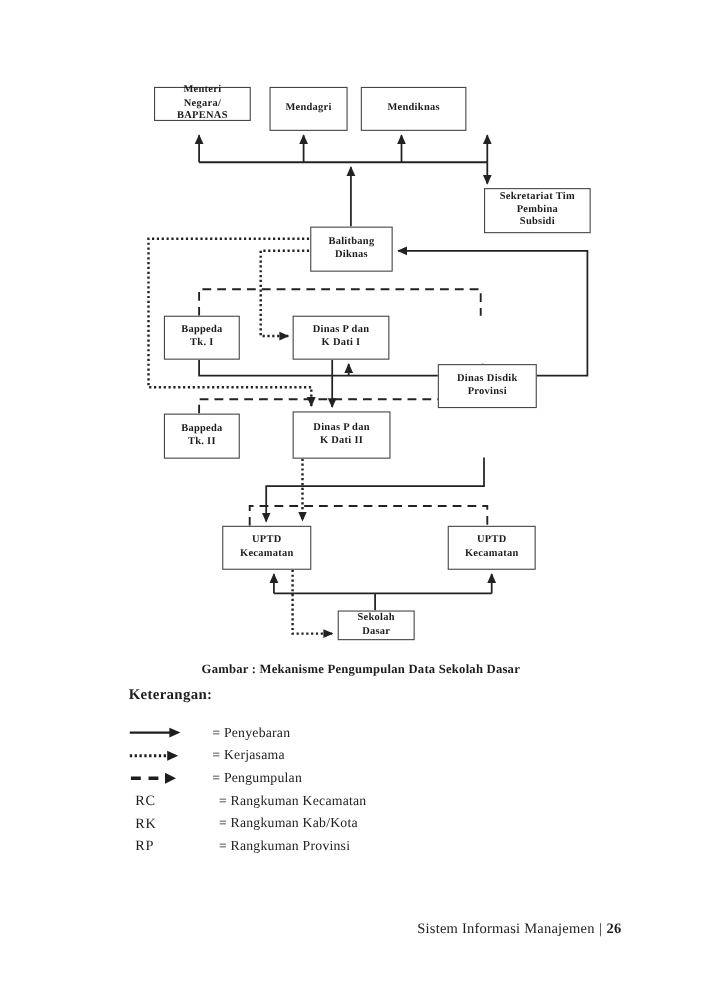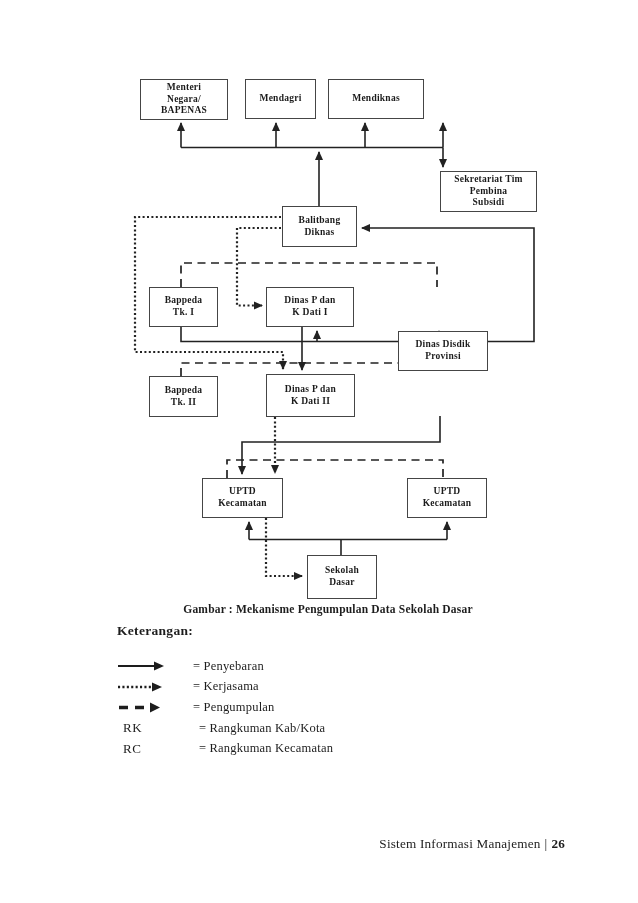--- a/index.html
+++ b/index.html
@@ -113,21 +113,21 @@
       <polyline class="d1" points="281,217 135,217 135,352 283,352 283,369" marker-end="url(#ah)"></polyline>
       <polyline class="d1" points="281,228 237,228 237,305.5 262,305.5" marker-end="url(#ah)"></polyline>
       <line class="d1" x1="275" y1="417" x2="275" y2="473" marker-end="url(#ah)"></line>
       <polyline class="d1" points="266,518 266,576 302,576" marker-end="url(#ah)"></polyline>
 
       <polyline class="d2" points="181,287 181,263 437,263 437,287"></polyline>
       <polyline class="d2" points="181,376 181,363 439,363 439,375"></polyline>
       <polyline class="d2" points="227,478 227,460 443,460 443,478"></polyline>
     </svg>
 
-    <div class="node" style="left:140px; top:79px;  width:88px; height:41px;">Menteri
+    <div class="node" style="left:140px; top:79px;  width:88px; height:31px;">Menteri
 Negara/
 BAPENAS</div>
     <div class="node" style="left:245px; top:79px;  width:71px; height:40px;">Mendagri</div>
     <div class="node" style="left:328px; top:79px;  width:96px; height:40px;">Mendiknas</div>
     <div class="node" style="left:398px; top:171px; width:97px; height:41px;margin-left:42px;">Sekretariat Tim
 Pembina
 Subsidi</div>
     <div class="node" style="left:282px; top:206px; width:75px; height:41px;">Balitbang
 Diknas</div>
     <div class="node" style="left:149px; top:287px; width:69px; height:40px;">Bappeda
@@ -137,21 +137,21 @@
     <div class="node" style="left:398px; top:287px; width:90px; height:40px;margin-top:44px;">Dinas Disdik
 Provinsi</div>
     <div class="node" style="left:149px; top:376px; width:69px; height:41px;">Bappeda
 Tk. II</div>
     <div class="node" style="left:266px; top:374px; width:89px; height:43px;">Dinas P dan
 K Dati II</div>
     <div class="node" style="left:202px; top:478px; width:81px; height:40px;">UPTD
 Kecamatan</div>
     <div class="node" style="left:407px; top:478px; width:80px; height:40px;">UPTD
 Kecamatan</div>
-    <div class="node" style="left:307px; top:555px; width:70px; height:44px;">Sekolah
+    <div class="node" style="left:307px; top:555px; width:70px; height:27px;">Sekolah
 Dasar</div>
 
     <div class="caption">Gambar : Mekanisme Pengumpulan Data Sekolah Dasar</div>
   </div>
 
   <div class="legend">
     <div class="legend-title">Keterangan:</div>
 
     <div class="legend-row">
       <span class="legend-sym">
@@ -177,28 +177,32 @@
       <span class="legend-sym">
         <svg width="50" height="13" viewBox="0 0 50 13">
           <line x1="2" y1="6.5" x2="33" y2="6.5" stroke="#1d1d1d" stroke-width="3.4" stroke-dasharray="9 7"></line>
           <polygon points="33,1.5 43,6.5 33,11.5" fill="#1d1d1d"></polygon>
         </svg>
       </span>
       <span class="legend-lbl">= Pengumpulan</span>
     </div>
 
     <div class="legend-row">
+      <span class="legend-sym txt">RC</span>
+      <span class="legend-lbl">= Rangkuman Kecamatan</span>
+    </div>
+
+    <div class="legend-row">
       <span class="legend-sym txt">RK</span>
       <span class="legend-lbl">= Rangkuman Kab/Kota</span>
     </div>
 
     <div class="legend-row">
-      <span class="legend-sym txt">RC</span>
-      <span class="legend-lbl">= Rangkuman Kecamatan</span>
-    </div>
-
+      <span class="legend-sym txt">RP</span>
+      <span class="legend-lbl">= Rangkuman Provinsi</span>
+    </div>
   </div>
 
   <div class="footer">
     <span>Sistem Informasi Manajemen</span><span class="sep">|</span><span class="pageno">26</span>
   </div>
 
 </div>
 
 </body></html>

